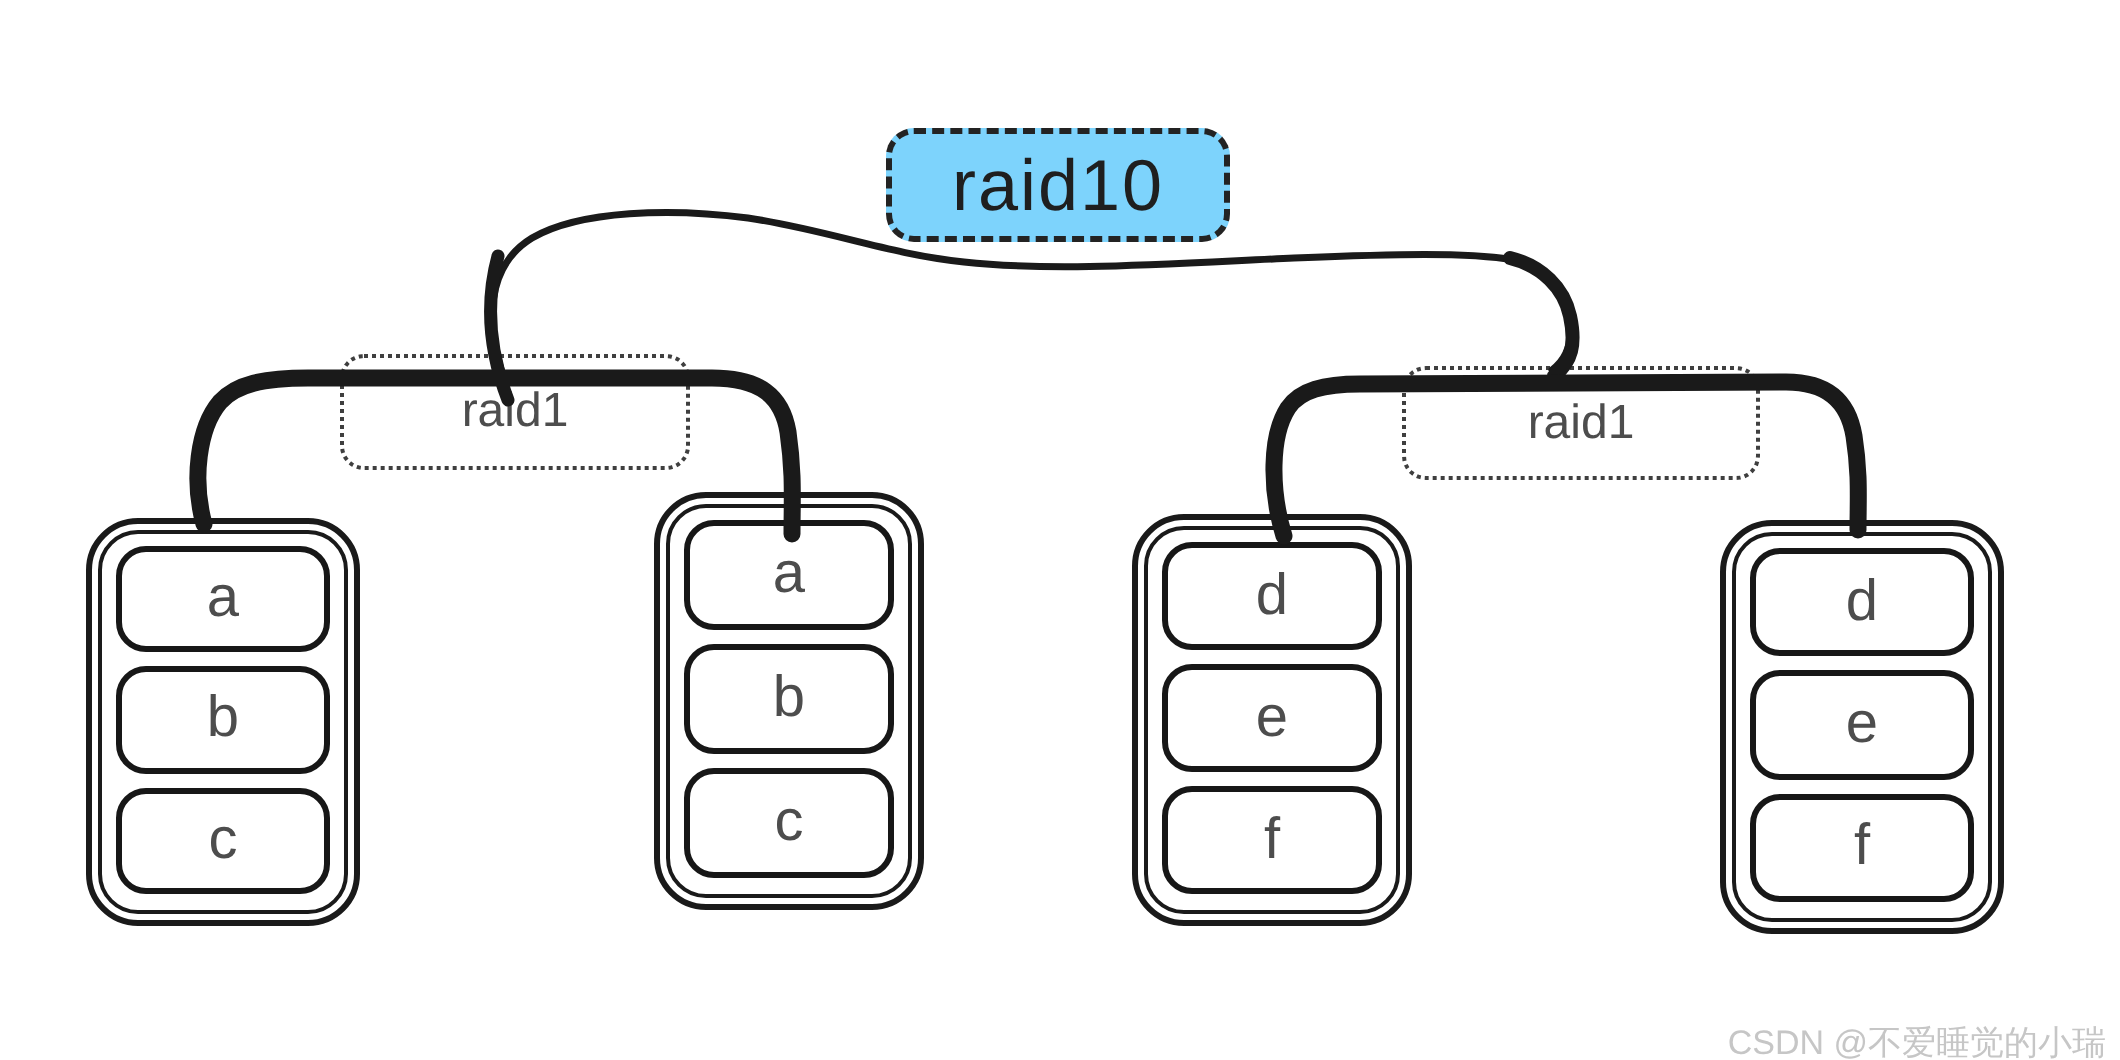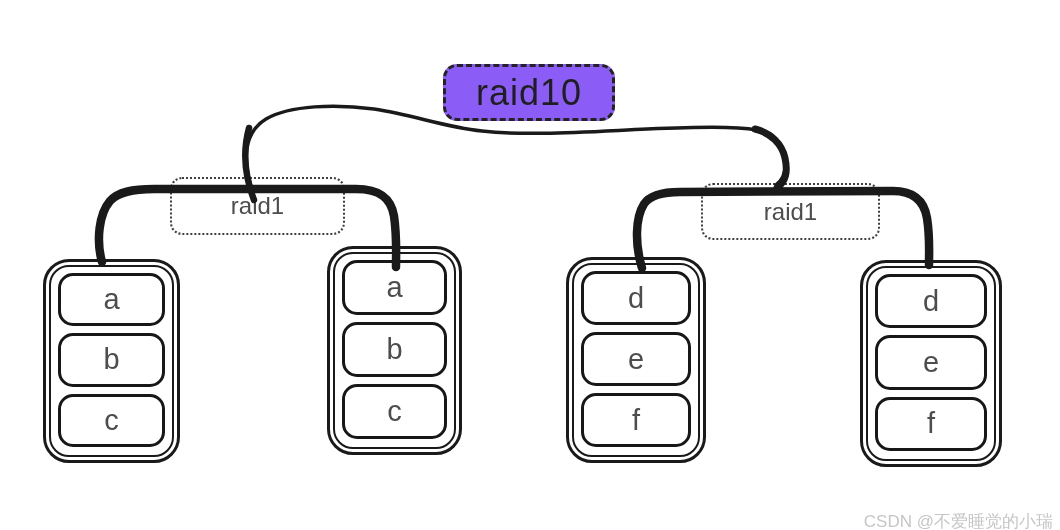--- a/index.html
+++ b/index.html
@@ -15,21 +15,21 @@
     position:absolute;left:0;top:0;width:1060px;height:530px;
     z-index:3;pointer-events:none;
   }
   .connectors path{fill:none;stroke:#1a1a1a;stroke-linecap:round;stroke-linejoin:round;}
   
   .root-box{
     position:absolute;left:443px;top:64px;width:172px;height:57px;
     border:3px dashed #232323;border-radius:14px;
     display:flex;align-items:center;justify-content:center;
     font-size:36px;color:#1f1f1f;letter-spacing:1px;
-    background:#8b5cf6;z-index:2;box-sizing:border-box;
+    background:#7dd3fc;z-index:2;box-sizing:border-box;
   }
   
   .group-box{
     position:absolute;
     border:2px dotted #3f3f3f;border-radius:12px;
     display:flex;align-items:center;justify-content:center;
     font-size:24px;color:#4d4d4d;
     background:transparent;z-index:1;box-sizing:border-box;
   }
   .group-left{left:170px;top:177px;width:175px;height:58px;}

